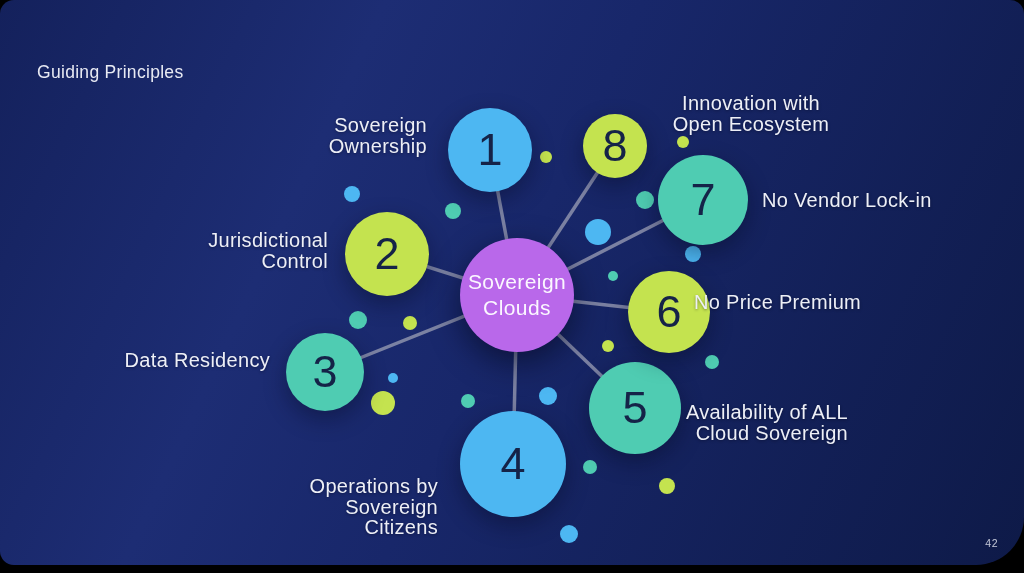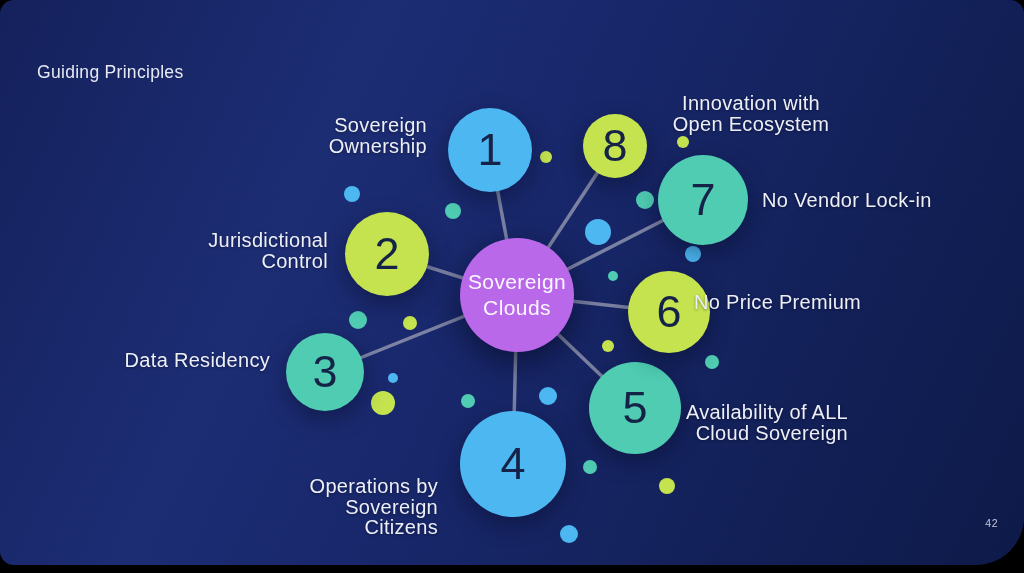--- a/index.html
+++ b/index.html
@@ -16,21 +16,21 @@
         justify-content:center;z-index:3;font-weight:300;
         box-shadow:0 8px 22px rgba(4,8,28,.38);}
   .center-circle{position:absolute;border-radius:50%;display:flex;align-items:center;
         justify-content:center;z-index:4;text-align:center;color:#fbf7ff;
         font-size:21px;line-height:26px;letter-spacing:.4px;white-space:pre-line;
         box-shadow:0 10px 30px rgba(3,6,24,.55);}
   .node-label{position:absolute;z-index:5;font-size:20px;line-height:20.5px;
         color:#edeff6;letter-spacing:.3px;white-space:pre-line;
         text-shadow:0 1px 3px rgba(0,0,20,.4);}
   .dot{position:absolute;border-radius:50%;z-index:2;}
-  .page-number{position:absolute;right:26px;top:517px;font-size:10.5px;
+  .page-number{position:absolute;right:26px;top:537px;font-size:10.5px;
         color:#c4c8d8;z-index:6;letter-spacing:.5px;}
 </style>
 </head>
 <body>
 
 <div class="slide" id="slide" style="background: linear-gradient(115deg, rgb(20, 33, 92) 0%, rgb(29, 45, 116) 30%, rgb(24, 39, 106) 50%, rgb(14, 26, 72) 100%);">
   <div class="subtitle">Guiding Principles</div>
 
   <svg id="connectors" width="1024" height="565">
       <line x1="517" y1="295" x2="490" y2="150" stroke="#8d92ad" stroke-width="3.5" stroke-opacity="0.85"></line>

